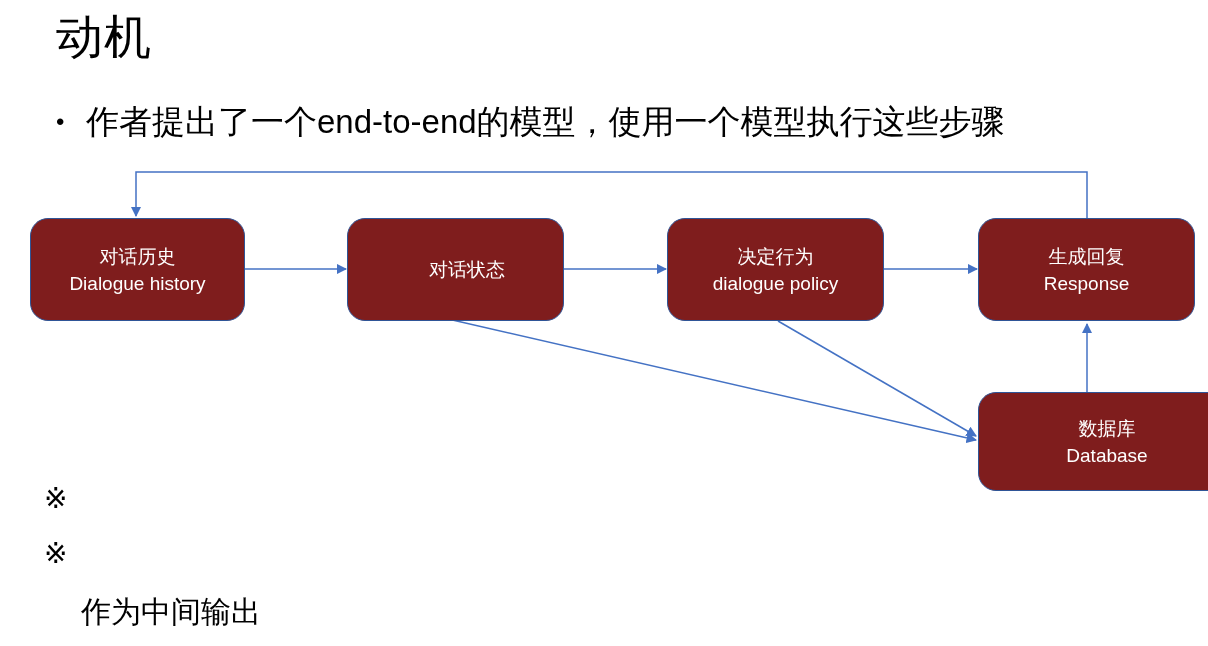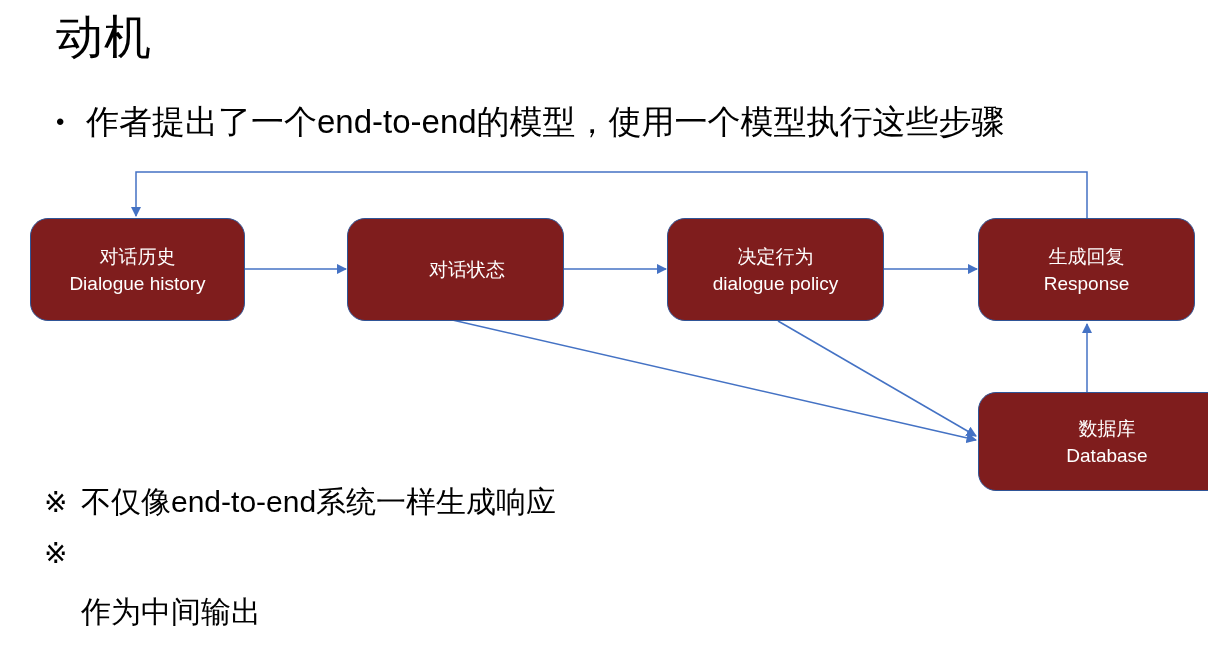--- a/index.html
+++ b/index.html
@@ -111,21 +111,20 @@
   </div>
 
   <div class="node node-database">
     <span>数据库</span>
     <span>Database</span>
   </div>
 
   <div class="notes">
     <div class="note-line">
       <span class="marker">※</span>
-      <span>不仅像end-to-end系统一样生成响应</span>
     </div>
     <div class="note-line">
       <span class="marker">※</span>
     </div>
     <div class="note-line">
       <span class="marker"></span>
       <span>作为中间输出</span>
     </div>
   </div>
 

